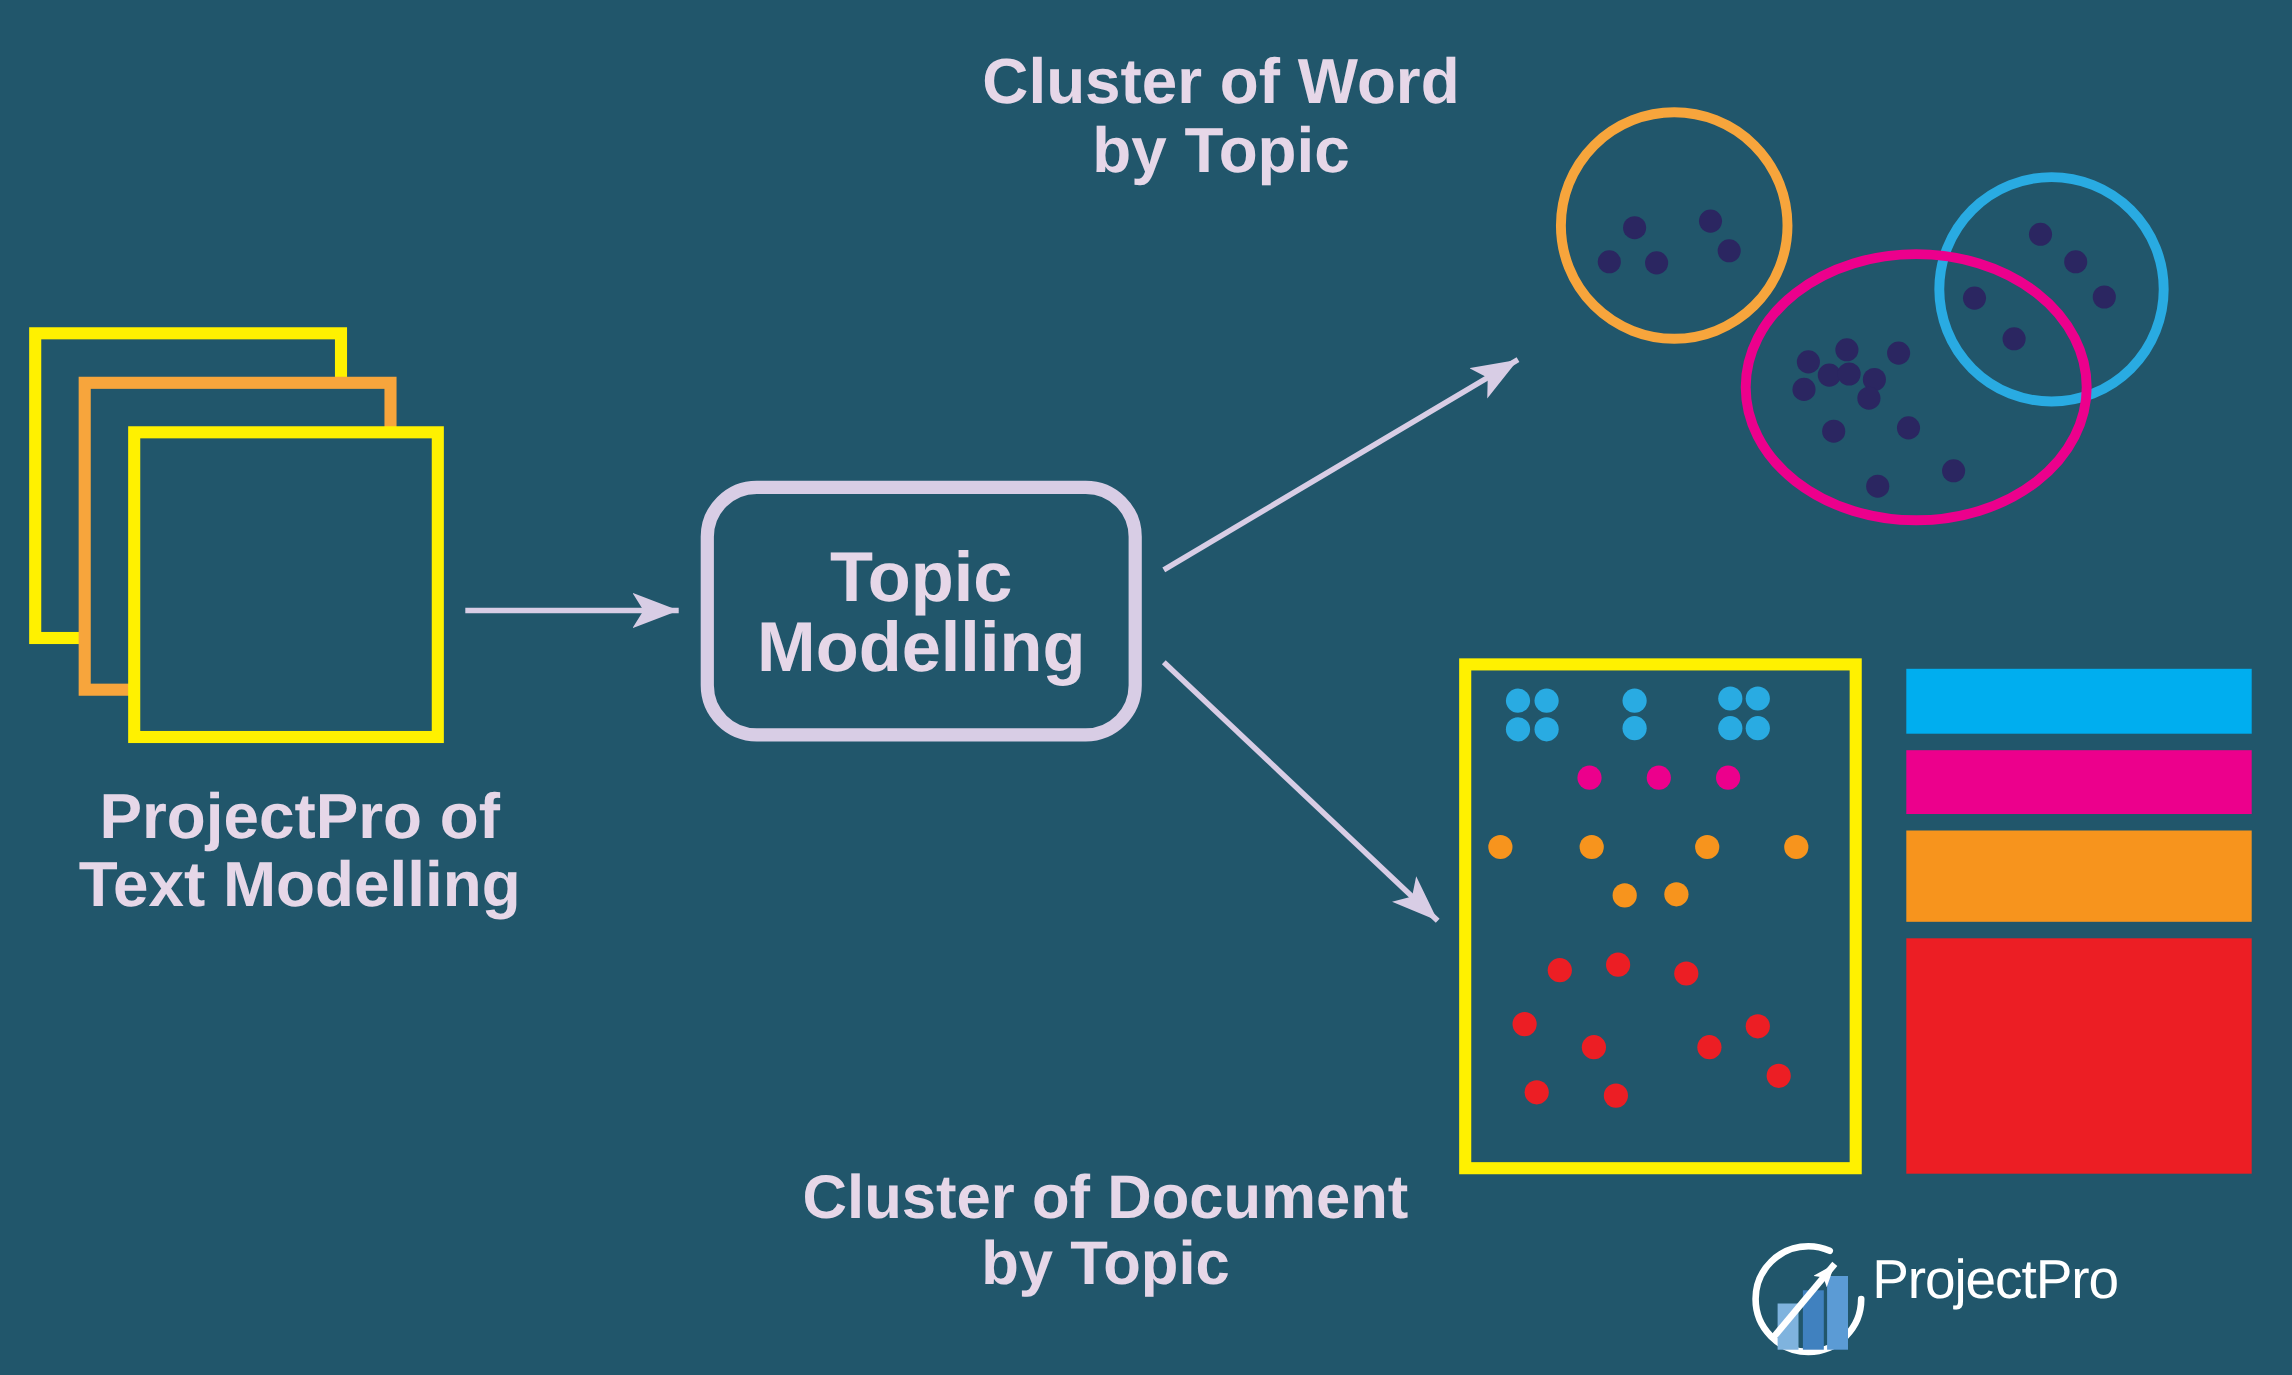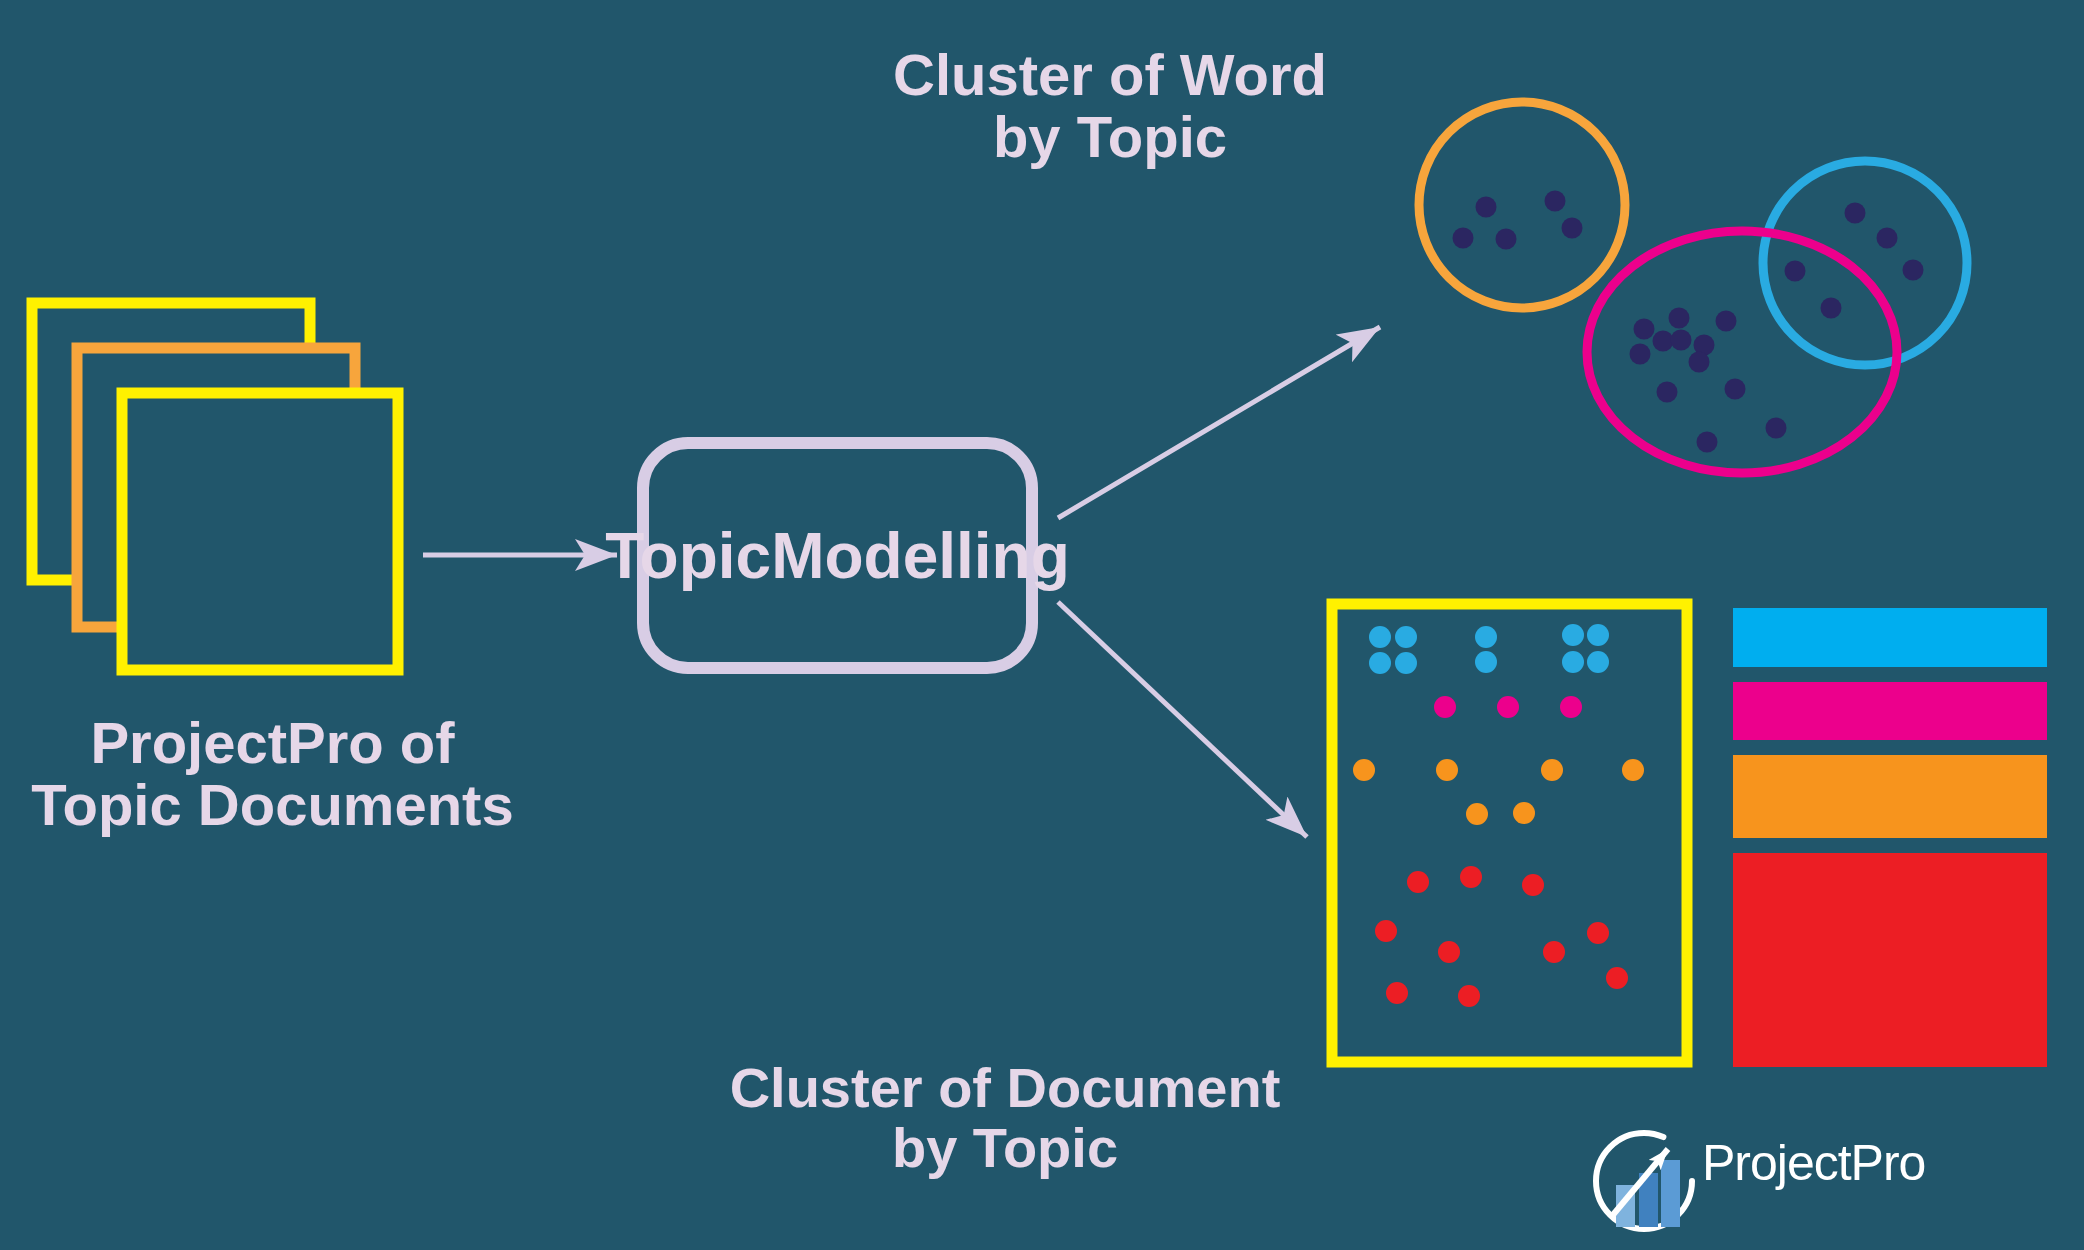--- a/index.html
+++ b/index.html
@@ -15,21 +15,21 @@
     font-weight:700;
     text-align:center;
     line-height:1.07;
     white-space:nowrap;
   }
   #title-word{left:760px;top:44px;width:700px;font-size:58px;}
   #label-collection{left:0;top:712px;width:545px;font-size:58px;}
   #title-doc{left:655px;top:1058px;width:700px;font-size:56px;}
   #topic-text{
     position:absolute;left:643px;top:443px;width:389px;height:225px;
-    display:flex;flex-direction:row;align-items:center;justify-content:center;
+    display:flex;flex-direction:column;align-items:center;justify-content:center;
     font-weight:700;font-size:64px;line-height:1.0;text-align:center;
   }
   #logo-text{
     position:absolute;left:1702px;top:1134px;
     font-size:50px;font-weight:400;letter-spacing:-1px;
   }
 </style>
 </head>
 <body>
 
@@ -135,21 +135,21 @@
       </g>
   </svg>
 
   <div class="diagram-label" id="title-word" style="color: rgb(230, 215, 232);">
     <span>Cluster of Word</span><br>
     <span>by Topic</span>
   </div>
 
   <div class="diagram-label" id="label-collection" style="color: rgb(230, 215, 232);">
     <span>ProjectPro of</span><br>
-    <span>Topic Documents</span>
+    <span>Text Modelling</span>
   </div>
 
   <div class="diagram-label" id="title-doc" style="color: rgb(230, 215, 232);">
     <span>Cluster of Document</span><br>
     <span>by Topic</span>
   </div>
 
   <div id="topic-text" style="color: rgb(230, 215, 232);">
     <span>Topic</span>
     <span>Modelling</span>

